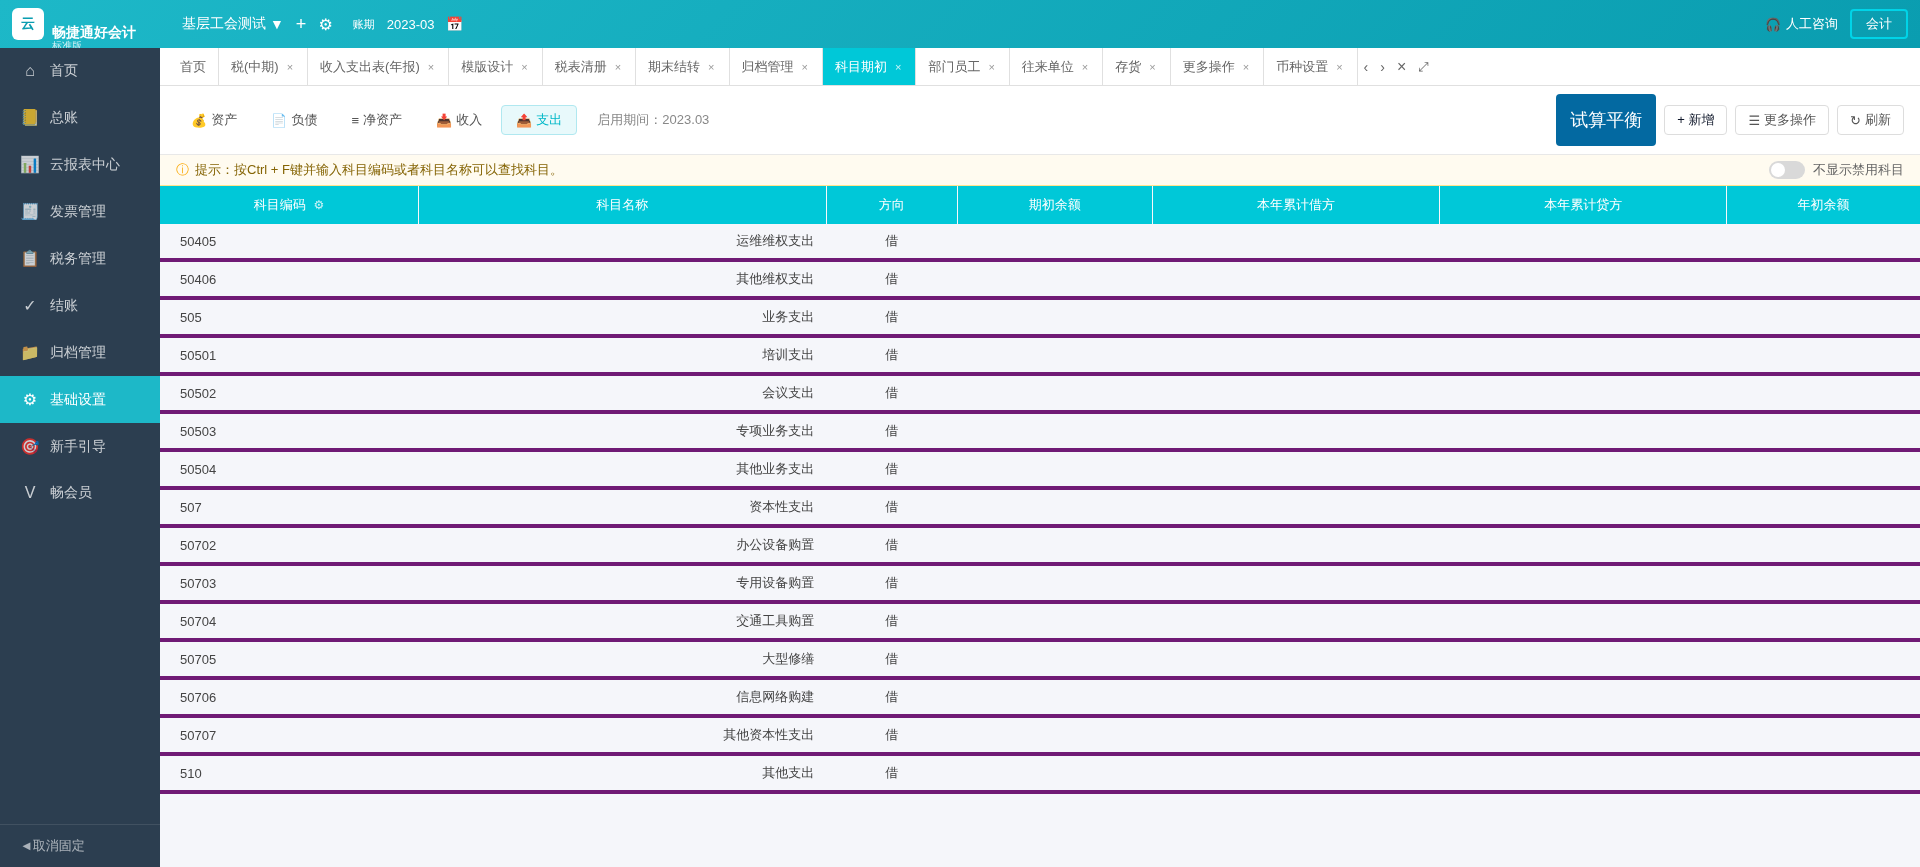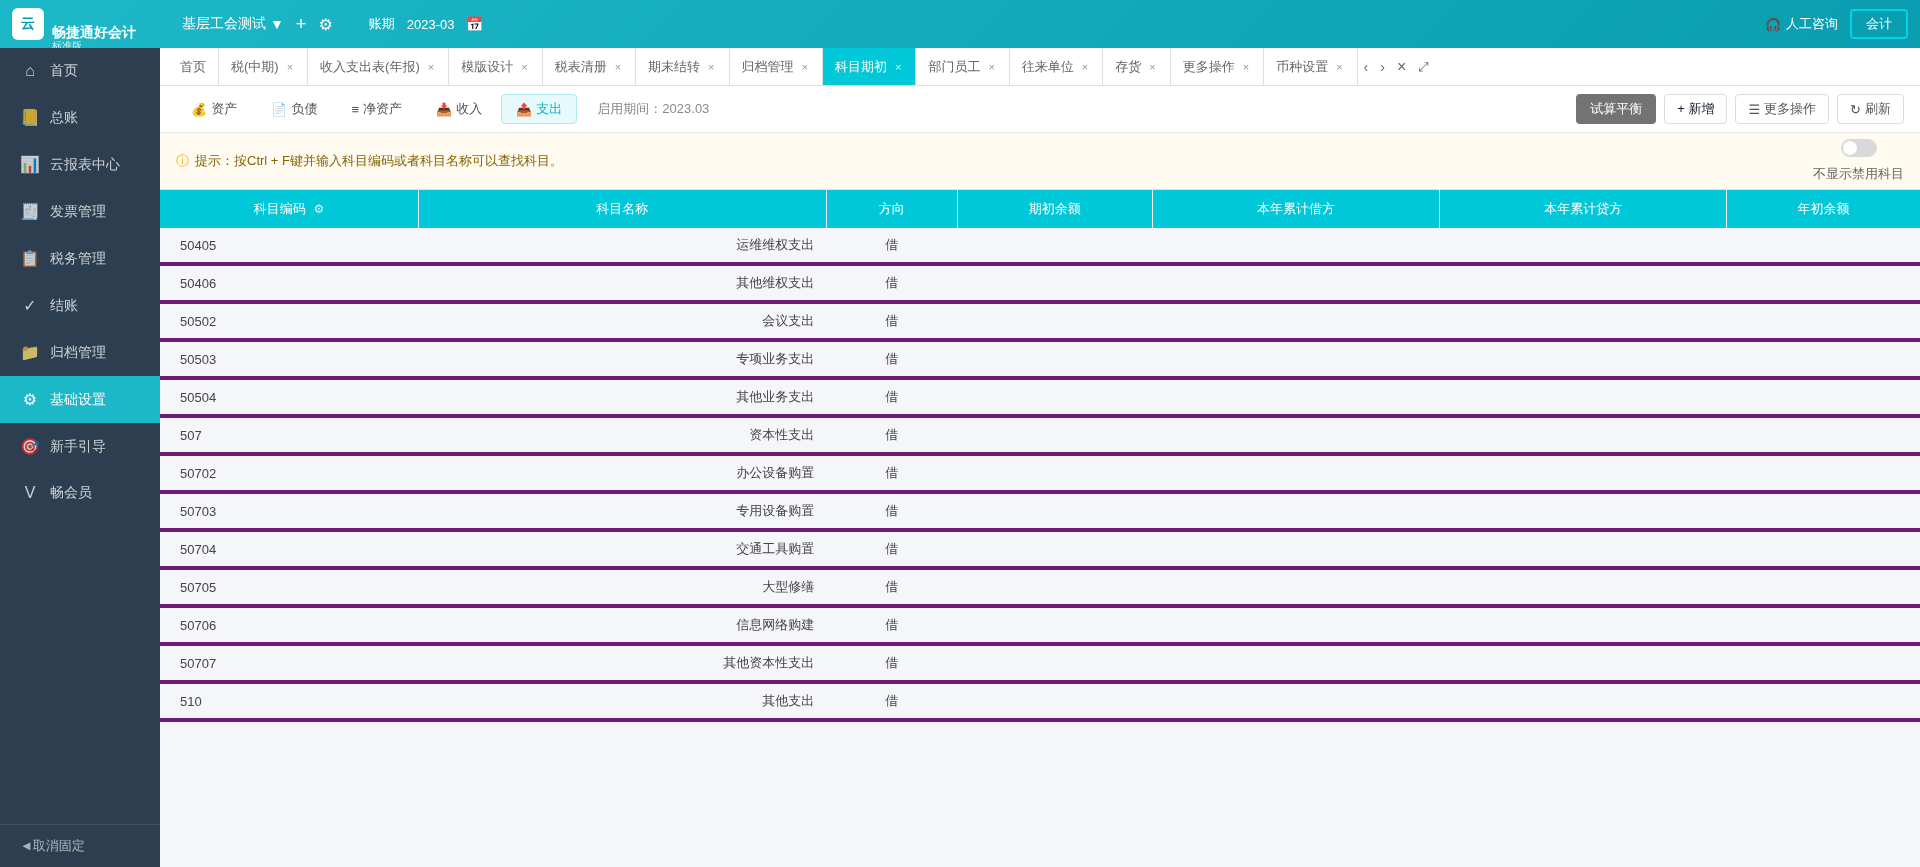--- a/index.html
+++ b/index.html
@@ -209,27 +209,27 @@
       font-size: 13px;
       color: #888;
       margin-left: 20px;
     }
     .sub-actions {
       display: flex;
       align-items: center;
       gap: 8px;
     }
     .btn-balance {
-      background: #737373;
+      background: #0369a1;
       color: white;
       border: none;
-      padding: 6px 14px;
+      padding: 14px 14px;
       border-radius: 4px;
       cursor: pointer;
-      font-size: 13px;
+      font-size: 18px;
     }
     .btn-add {
       display: flex;
       align-items: center;
       gap: 4px;
       background: white;
       border: 1px solid #ddd;
       padding: 5px 12px;
       border-radius: 4px;
       cursor: pointer;
@@ -278,21 +278,20 @@
       align-items: center;
       gap: 6px;
     }
     .notice-icon { color: #faad14; }
     .toggle-area {
       display: flex;
       align-items: center;
       gap: 8px;
       font-size: 13px;
       color: #666;
-      flex-direction: column;
     }
     .toggle-switch {
       width: 36px;
       height: 18px;
       background: #d9d9d9;
       border-radius: 9px;
       position: relative;
       cursor: pointer;
     }
     .toggle-switch::after {
@@ -362,21 +361,21 @@
       <div class="sub">标准版</div>
     </div>
   </div>
   <div class="header-middle">
     <div class="company-name">
       <span>基层工会测试</span>
       <span>▼</span>
     </div>
     <span style="font-size:18px; cursor:pointer;">+</span>
     <span style="font-size:16px; cursor:pointer;">⚙</span>
-    <span style="margin-left:24px; font-size:13px;">账期</span>
+    <span style="margin-left:8px; font-size:11px;">账期</span>
     <span style="font-size:13px;">2023-03</span>
     <span style="font-size:14px; cursor:pointer;">📅</span>
   </div>
   <div class="header-right">
     <div class="help-btn">
       <span>🎧</span>
       <span>人工咨询</span>
     </div>
     <button class="account-btn">会计</button>
   </div>
@@ -569,20 +568,38 @@
             </tr>
             <tr class="row-indent">
               <td>50406</td>
               <td>其他维权支出</td>
               <td>借</td>
               <td></td>
               <td></td>
               <td></td>
               <td></td>
             </tr>
+            <tr>
+              <td>505</td>
+              <td>业务支出</td>
+              <td>借</td>
+              <td></td>
+              <td></td>
+              <td></td>
+              <td></td>
+            </tr>
+            <tr class="row-indent">
+              <td>50501</td>
+              <td>培训支出</td>
+              <td>借</td>
+              <td></td>
+              <td></td>
+              <td></td>
+              <td></td>
+            </tr>
             <tr class="row-indent">
               <td>50502</td>
               <td>会议支出</td>
               <td>借</td>
               <td></td>
               <td></td>
               <td></td>
               <td></td>
             </tr>
             <tr class="row-indent">

